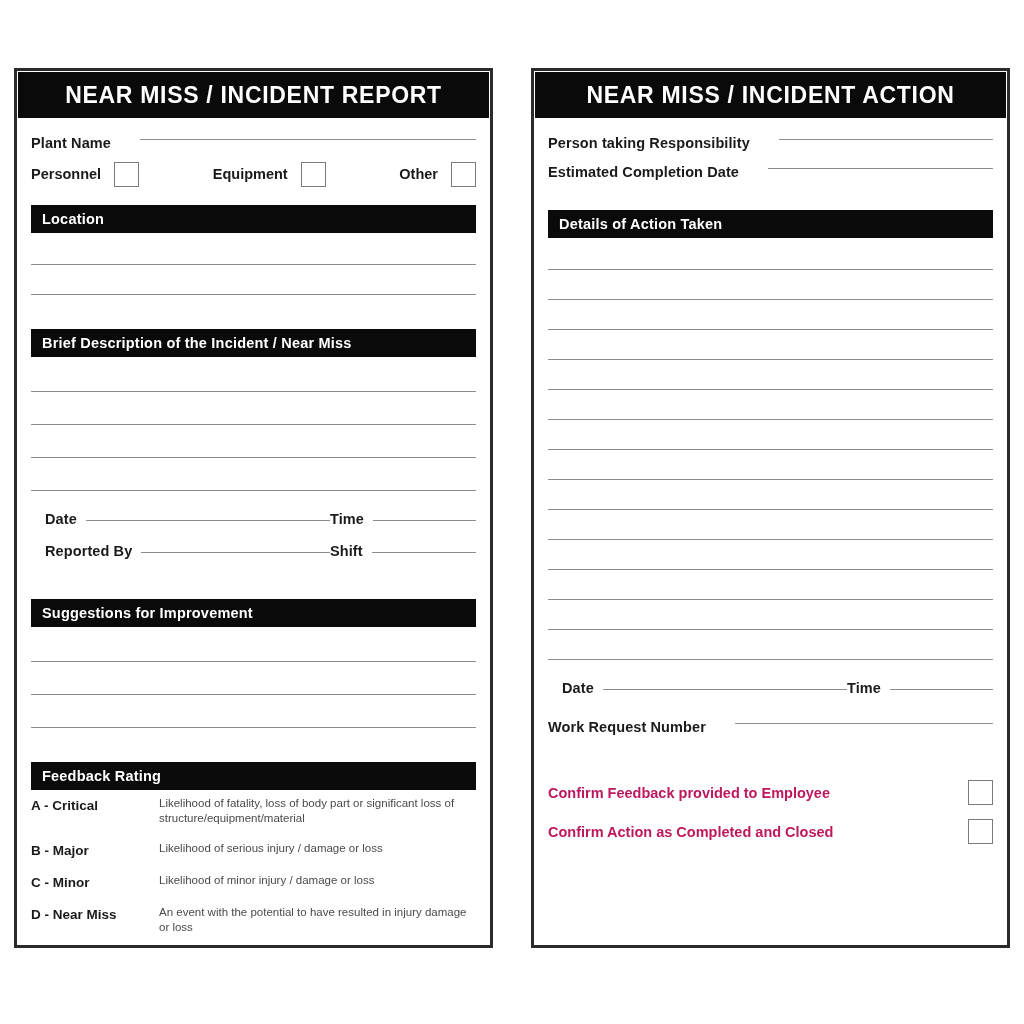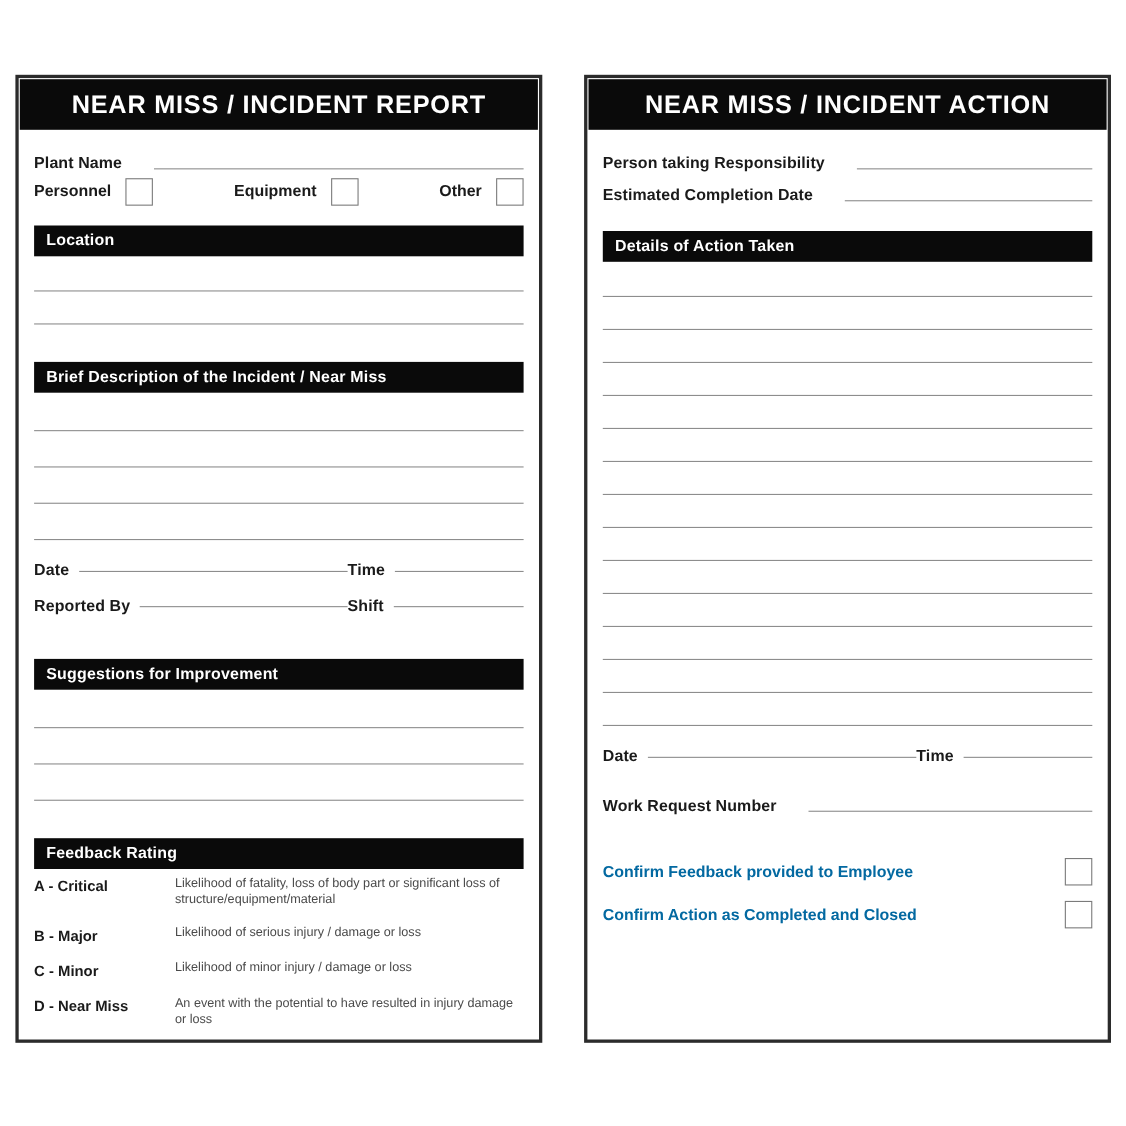--- a/index.html
+++ b/index.html
@@ -65,21 +65,21 @@
   .card-body {
     padding: 10px 14px 0 14px;
     box-sizing: border-box;
     position: relative;
     height: calc(100% - 47px);
   }
 
   
   .field-row {
     display: flex;
-    align-items: flex-end;
+    align-items: center;
     height: 29px;
     gap: 20px;
   }
   .field-label {
     font-size: 14.5px;
     font-weight: bold;
     color: #1a1a1a;
     white-space: nowrap;
     letter-spacing: 0.1px;
   }
@@ -148,20 +148,21 @@
   
   .dual-row {
     display: flex;
     align-items: baseline;
     height: 32px;
   }
   .dual-row .seg-a {
     display: flex;
     align-items: baseline;
     flex: 0 0 285px;
+    margin-left: 14px;
   }
   .dual-row .seg-b {
     display: flex;
     align-items: baseline;
     flex: 1;
   }
   .dual-row .rule {
     flex: 1;
     border-bottom: 1.5px solid #8d8d8d;
     margin-left: 9px;
@@ -195,21 +196,21 @@
 
   
   .confirm-row {
     display: flex;
     align-items: center;
     height: 39px;
   }
   .confirm-row .confirm-label {
     font-size: 14.5px;
     font-weight: bold;
-    color: #0369a1;
+    color: #be185d;
     white-space: nowrap;
   }
   .confirm-row .confirm-spacer { flex: 1; }
   .confirm-row .checkbox { margin-left: 0; }
 
   .spacer-sm { height: 10px; }
   .spacer-md { height: 20px; }
   .spacer-lg { height: 32px; }
 </style>
 </head>

